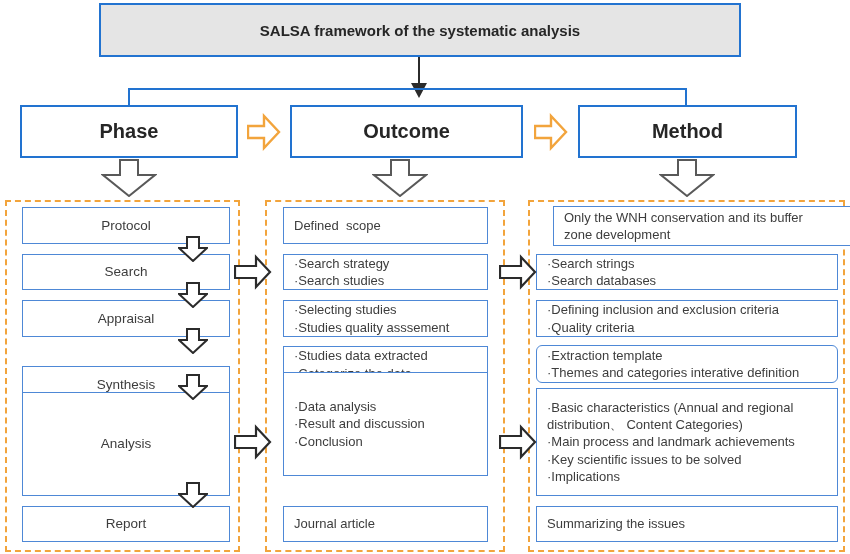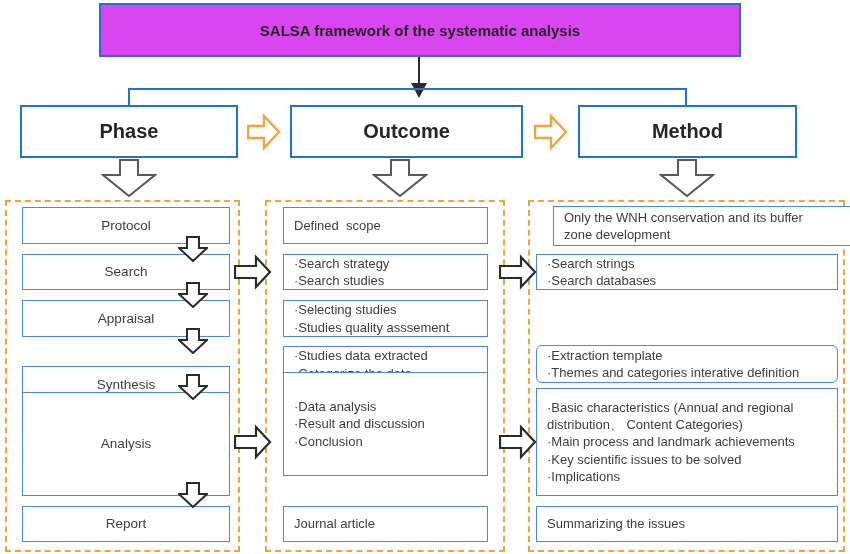--- a/index.html
+++ b/index.html
@@ -12,21 +12,21 @@
     --black:#2b2b2b;
   }
   *{margin:0;padding:0;box-sizing:border-box;}
   html,body{background:#fff;}
   body{font-family:"Liberation Sans","DejaVu Sans",sans-serif;}
   .canvas{position:relative;width:850px;height:554px;background:#fff;overflow:hidden;}
 
   
   .title-box{position:absolute;left:99px;top:3px;width:642px;height:54px;
     border:2px solid var(--blue);display:flex;align-items:center;justify-content:center;
-    font-size:15px;font-weight:bold;color:var(--ink);background:#d946ef;}
+    font-size:15px;font-weight:bold;color:var(--ink);background:#e5e5e5;}
 
   
   .stem{position:absolute;left:418px;top:57px;width:2px;height:27px;background:var(--black);}
   .arrowhead{position:absolute;left:411px;top:83px;width:0;height:0;
     border-left:8px solid transparent;border-right:8px solid transparent;
     border-top:15px solid var(--black);}
   .h-line{position:absolute;left:128px;top:88px;width:559px;height:2px;background:var(--blue);}
   .stub-l{position:absolute;left:128px;top:88px;width:2px;height:17px;background:var(--blue);}
   .stub-r{position:absolute;left:685px;top:88px;width:2px;height:17px;background:var(--blue);}
 
@@ -153,20 +153,22 @@
 ·Categorize the data</div>
   <div class="node on o5">·Data analysis
 ·Result and discussion
 ·Conclusion</div>
   <div class="node on o6">Journal article</div>
 
   <div class="node mn m1">Only the WNH conservation and its buffer
 zone development</div>
   <div class="node mn m2">·Search strings
 ·Search databases</div>
+  <div class="node mn m3">·Defining inclusion and exclusion criteria
+·Quality criteria</div>
   <div class="node mn m4">·Extraction template
 ·Themes and categories interative definition</div>
   <div class="node mn m5">·Basic characteristics (Annual and regional
 distribution、 Content Categories)
 ·Main process and landmark achievements
 ·Key scientific issues to be solved
 ·Implications</div>
   <div class="node mn m6">Summarizing the issues</div>
 
   <svg class="icon ra1" width="38" height="36" viewBox="0 0 38 36">

